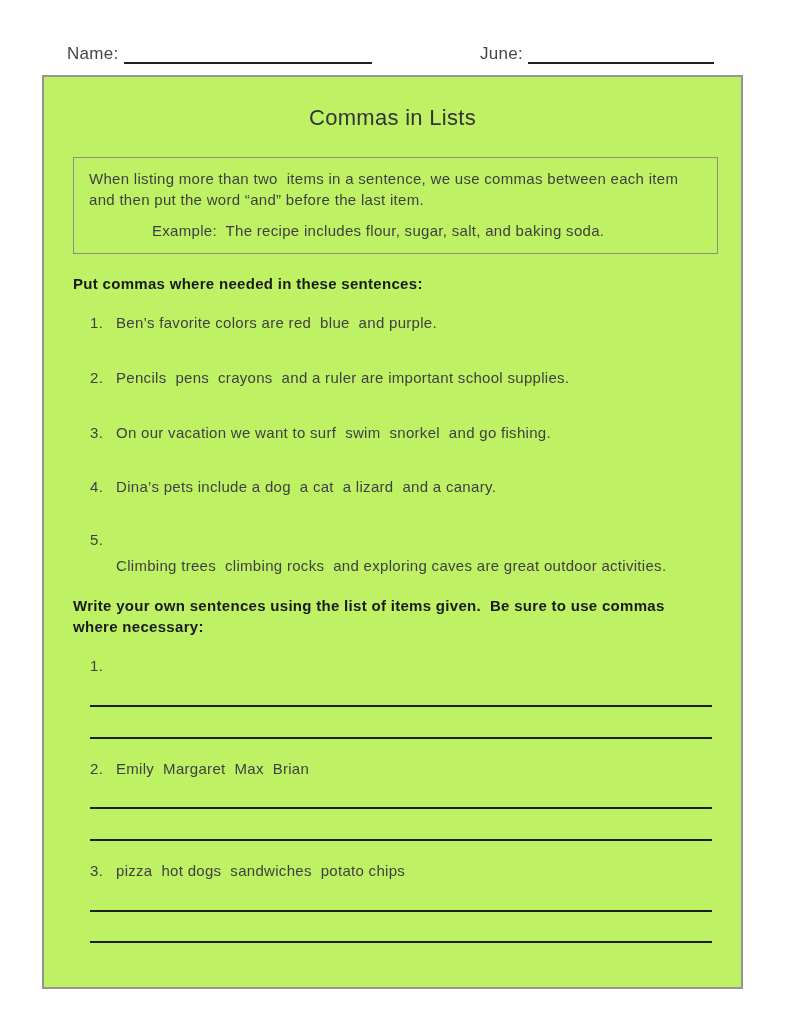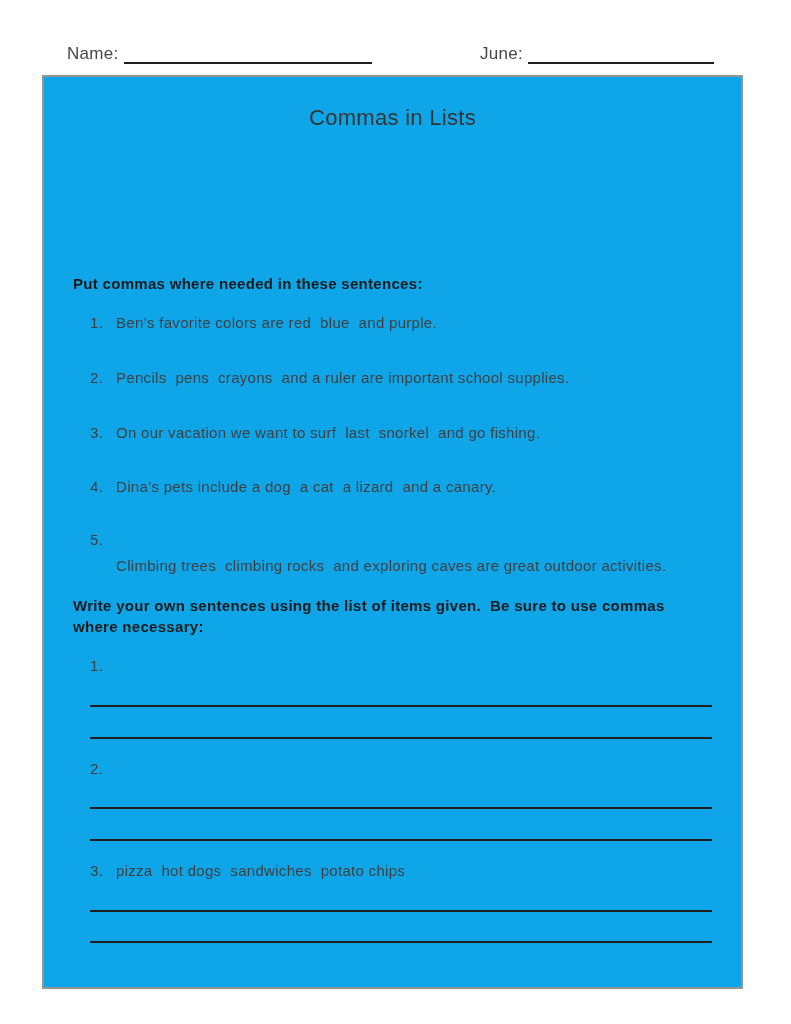--- a/index.html
+++ b/index.html
@@ -27,21 +27,21 @@
   .name-line { width: 248px; }
   .date-line { width: 186px; }
 
   
   .main-box {
     position: absolute;
     left: 42px; top: 75px;
     width: 701px; height: 914px;
     border: 2px solid #949494;
     box-sizing: border-box;
-    background: #0ea5e9;
+    background: #bef264;
   }
   .title {
     position: absolute;
     left: 0; top: 28px; width: 100%;
     text-align: center;
     font-size: 22px;
     color: #343434;
   }
   .instr-box {
     position: absolute;
@@ -121,54 +121,59 @@
     <span>Name:</span><span class="fill-line name-line"></span>
   </div>
   <div class="hdr-field hdr-date">
     <span>June:</span><span class="fill-line date-line"></span>
   </div>
 
   <div class="main-box">
 
     <div class="title">Commas in Lists</div>
 
+    <div class="instr-box">
+      <div class="instr-body">When listing more than two  items in a sentence, we use commas between each item and then put the word “and” before the last item.</div>
+      <div class="instr-example">Example:  The recipe includes flour, sugar, salt, and baking soda.</div>
+    </div>
 
     <div class="sec-heading h-commas">Put commas where needed in these sentences:</div>
 
     <div class="numbered s1">
       <span class="num">1.</span>
       <span class="sent-text">Ben’s favorite colors are red  blue  and purple.</span>
     </div>
     <div class="numbered s2">
       <span class="num">2.</span>
       <span class="sent-text">Pencils  pens  crayons  and a ruler are important school supplies.</span>
     </div>
     <div class="numbered s3">
       <span class="num">3.</span>
-      <span class="sent-text">On our vacation we want to surf  last  snorkel  and go fishing.</span>
+      <span class="sent-text">On our vacation we want to surf  swim  snorkel  and go fishing.</span>
     </div>
     <div class="numbered s4">
       <span class="num">4.</span>
       <span class="sent-text">Dina’s pets include a dog  a cat  a lizard  and a canary.</span>
     </div>
     <div class="numbered s5">
       <span class="num">5.</span>
       <span class="sent-text">Climbing trees  climbing rocks  and exploring caves are great outdoor activities.</span>
     </div>
 
     <div class="sec-heading h-write">Write your own sentences using the list of items given.  Be sure to use commas where necessary:</div>
 
     <div class="numbered p1">
       <span class="num">1.</span>
     </div>
     <div class="write-line wl1"></div>
     <div class="write-line wl2"></div>
 
     <div class="numbered p2">
       <span class="num">2.</span>
+      <span class="sent-text">Emily  Margaret  Max  Brian</span>
     </div>
     <div class="write-line wl3"></div>
     <div class="write-line wl4"></div>
 
     <div class="numbered p3">
       <span class="num">3.</span>
       <span class="sent-text">pizza  hot dogs  sandwiches  potato chips</span>
     </div>
     <div class="write-line wl5"></div>
     <div class="write-line wl6"></div>

